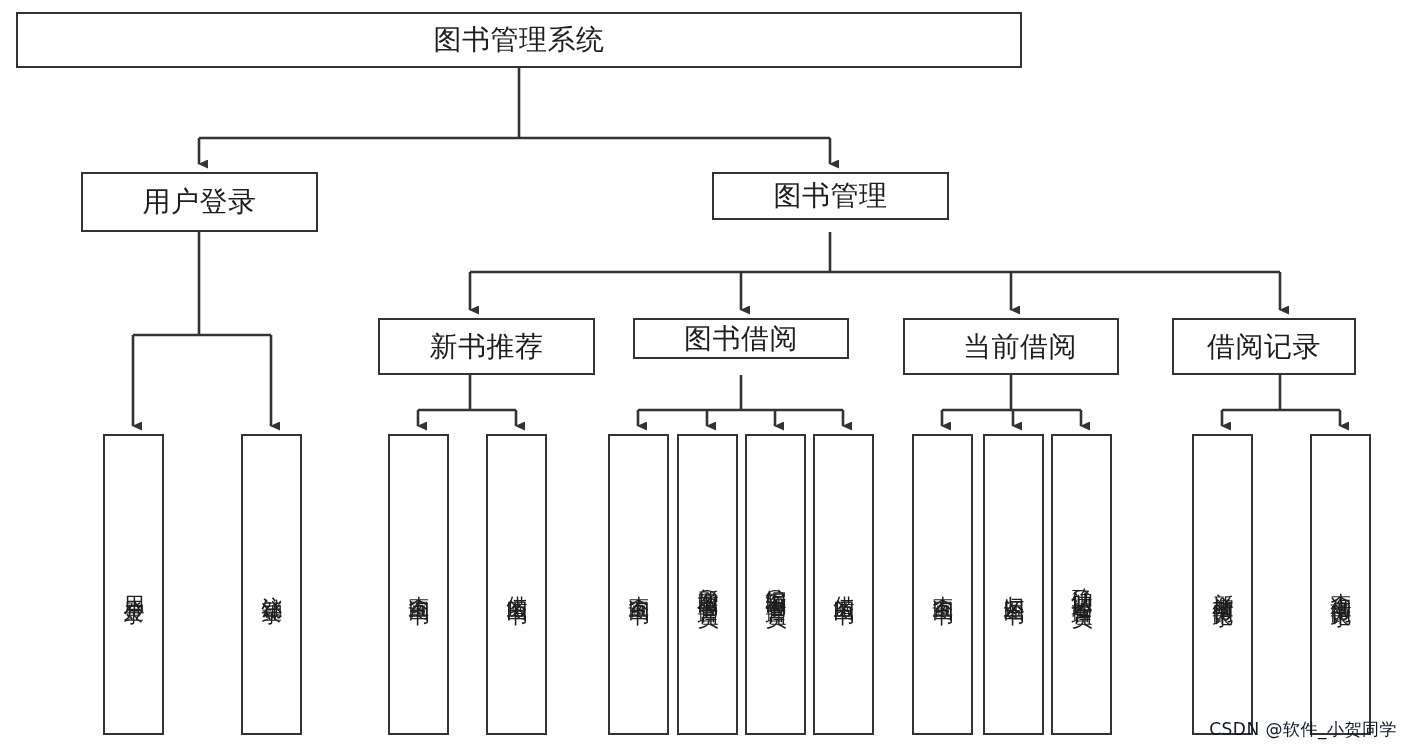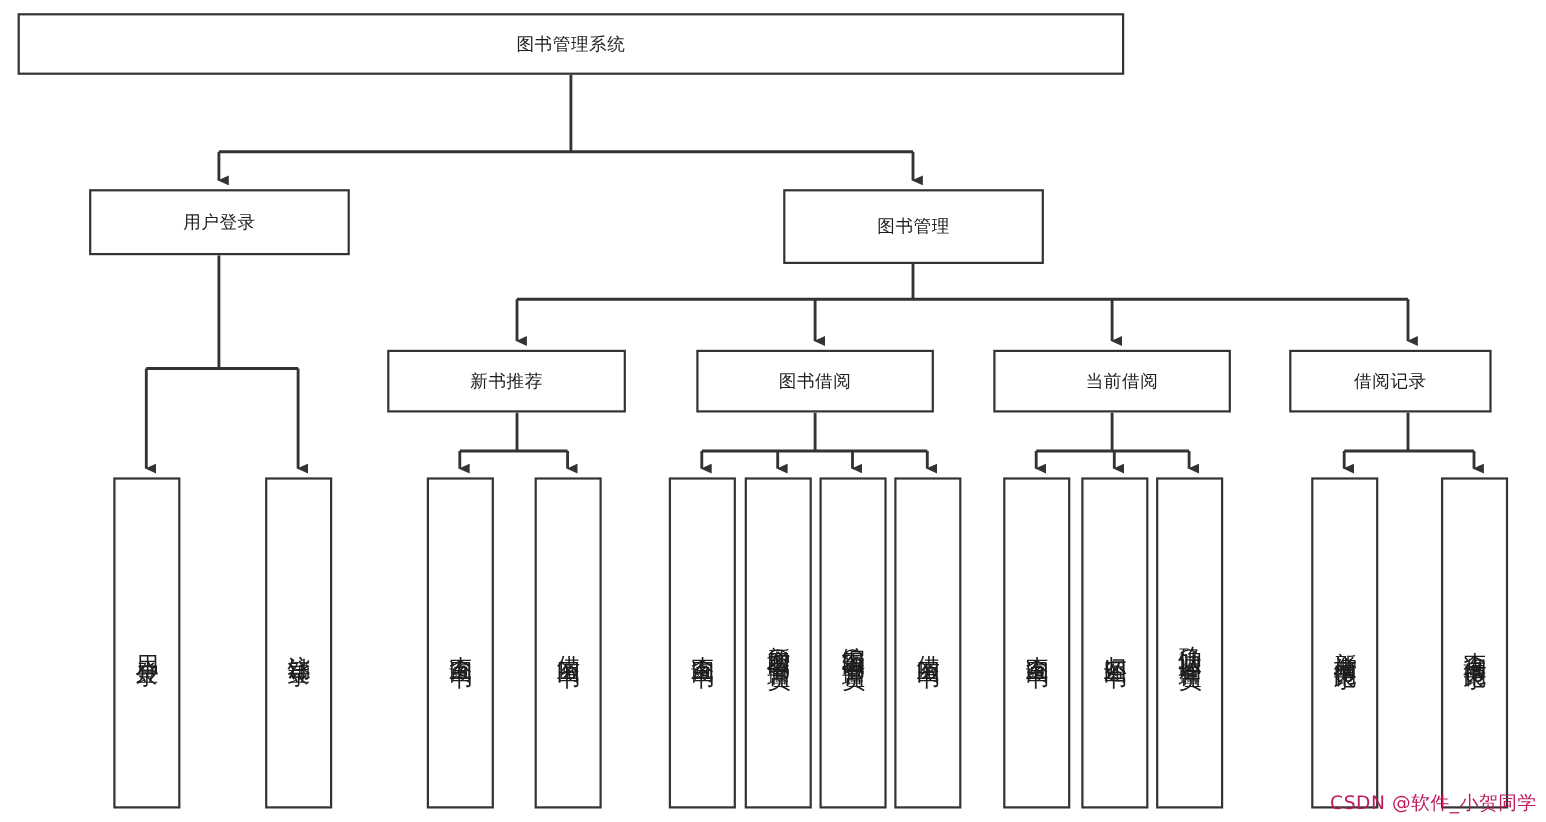--- a/index.html
+++ b/index.html
@@ -30,21 +30,21 @@
     position: absolute;
     box-sizing: border-box;
     background: #ffffff;
     border: 2.4px solid #333333;
     display: flex;
     align-items: center;
     justify-content: center;
     color: #1d1d1d;
   }
   .node.horizontal {
-    font-size: 16px;
+    font-size: 28px;
     letter-spacing: 0.5px;
     line-height: 1.2;
   }
   .node.vertical {
     writing-mode: vertical-rl;
     text-orientation: upright;
     font-size: 21px;
     letter-spacing: 3px;
     line-height: 1.18;
     align-items: center;
@@ -58,21 +58,21 @@
   }
   .node.vertical .node-label {
     writing-mode: vertical-rl;
     text-orientation: upright;
   }
   #watermark {
     position: absolute;
     right: 8px;
     bottom: 6px;
     font-size: 17px;
-    color: #be185d;
+    color: #0f172a;
     letter-spacing: 0.5px;
     white-space: nowrap;
     user-select: none;
   }
 </style>
 </head>
 <body>
 
 <div id="diagram-root">
 
@@ -119,27 +119,27 @@
       </g>
   </svg>
 
   <div id="nodes-layer">
       <div class="node horizontal" style="left: 16px; top: 12px; width: 1006px; height: 56px;">
         <span class="node-label">图书管理系统</span>
       </div>
       <div class="node horizontal" style="left: 81px; top: 172px; width: 237px; height: 60px;">
         <span class="node-label">用户登录</span>
       </div>
-      <div class="node horizontal" style="left: 712px; top: 172px; width: 237px; height: 68px;">
+      <div class="node horizontal" style="left: 712px; top: 172px; width: 237px; height: 48px;">
         <span class="node-label">图书管理</span>
       </div>
-      <div class="node horizontal" style="left: 352px; top: 318px; width: 217px; height: 57px;">
+      <div class="node horizontal" style="left: 378px; top: 318px; width: 217px; height: 57px;">
         <span class="node-label">新书推荐</span>
       </div>
-      <div class="node horizontal" style="left: 633px; top: 318px; width: 216px; height: 57px;">
+      <div class="node horizontal" style="left: 633px; top: 318px; width: 216px; height: 41px;">
         <span class="node-label">图书借阅</span>
       </div>
       <div class="node horizontal" style="left: 903px; top: 318px; width: 216px; height: 57px; padding-left: 18px;">
         <span class="node-label">当前借阅</span>
       </div>
       <div class="node horizontal" style="left: 1172px; top: 318px; width: 184px; height: 57px;">
         <span class="node-label">借阅记录</span>
       </div>
       <div class="node vertical" style="left: 103px; top: 434px; width: 61px; height: 301px;">
         <span class="node-label">用户登录</span>

